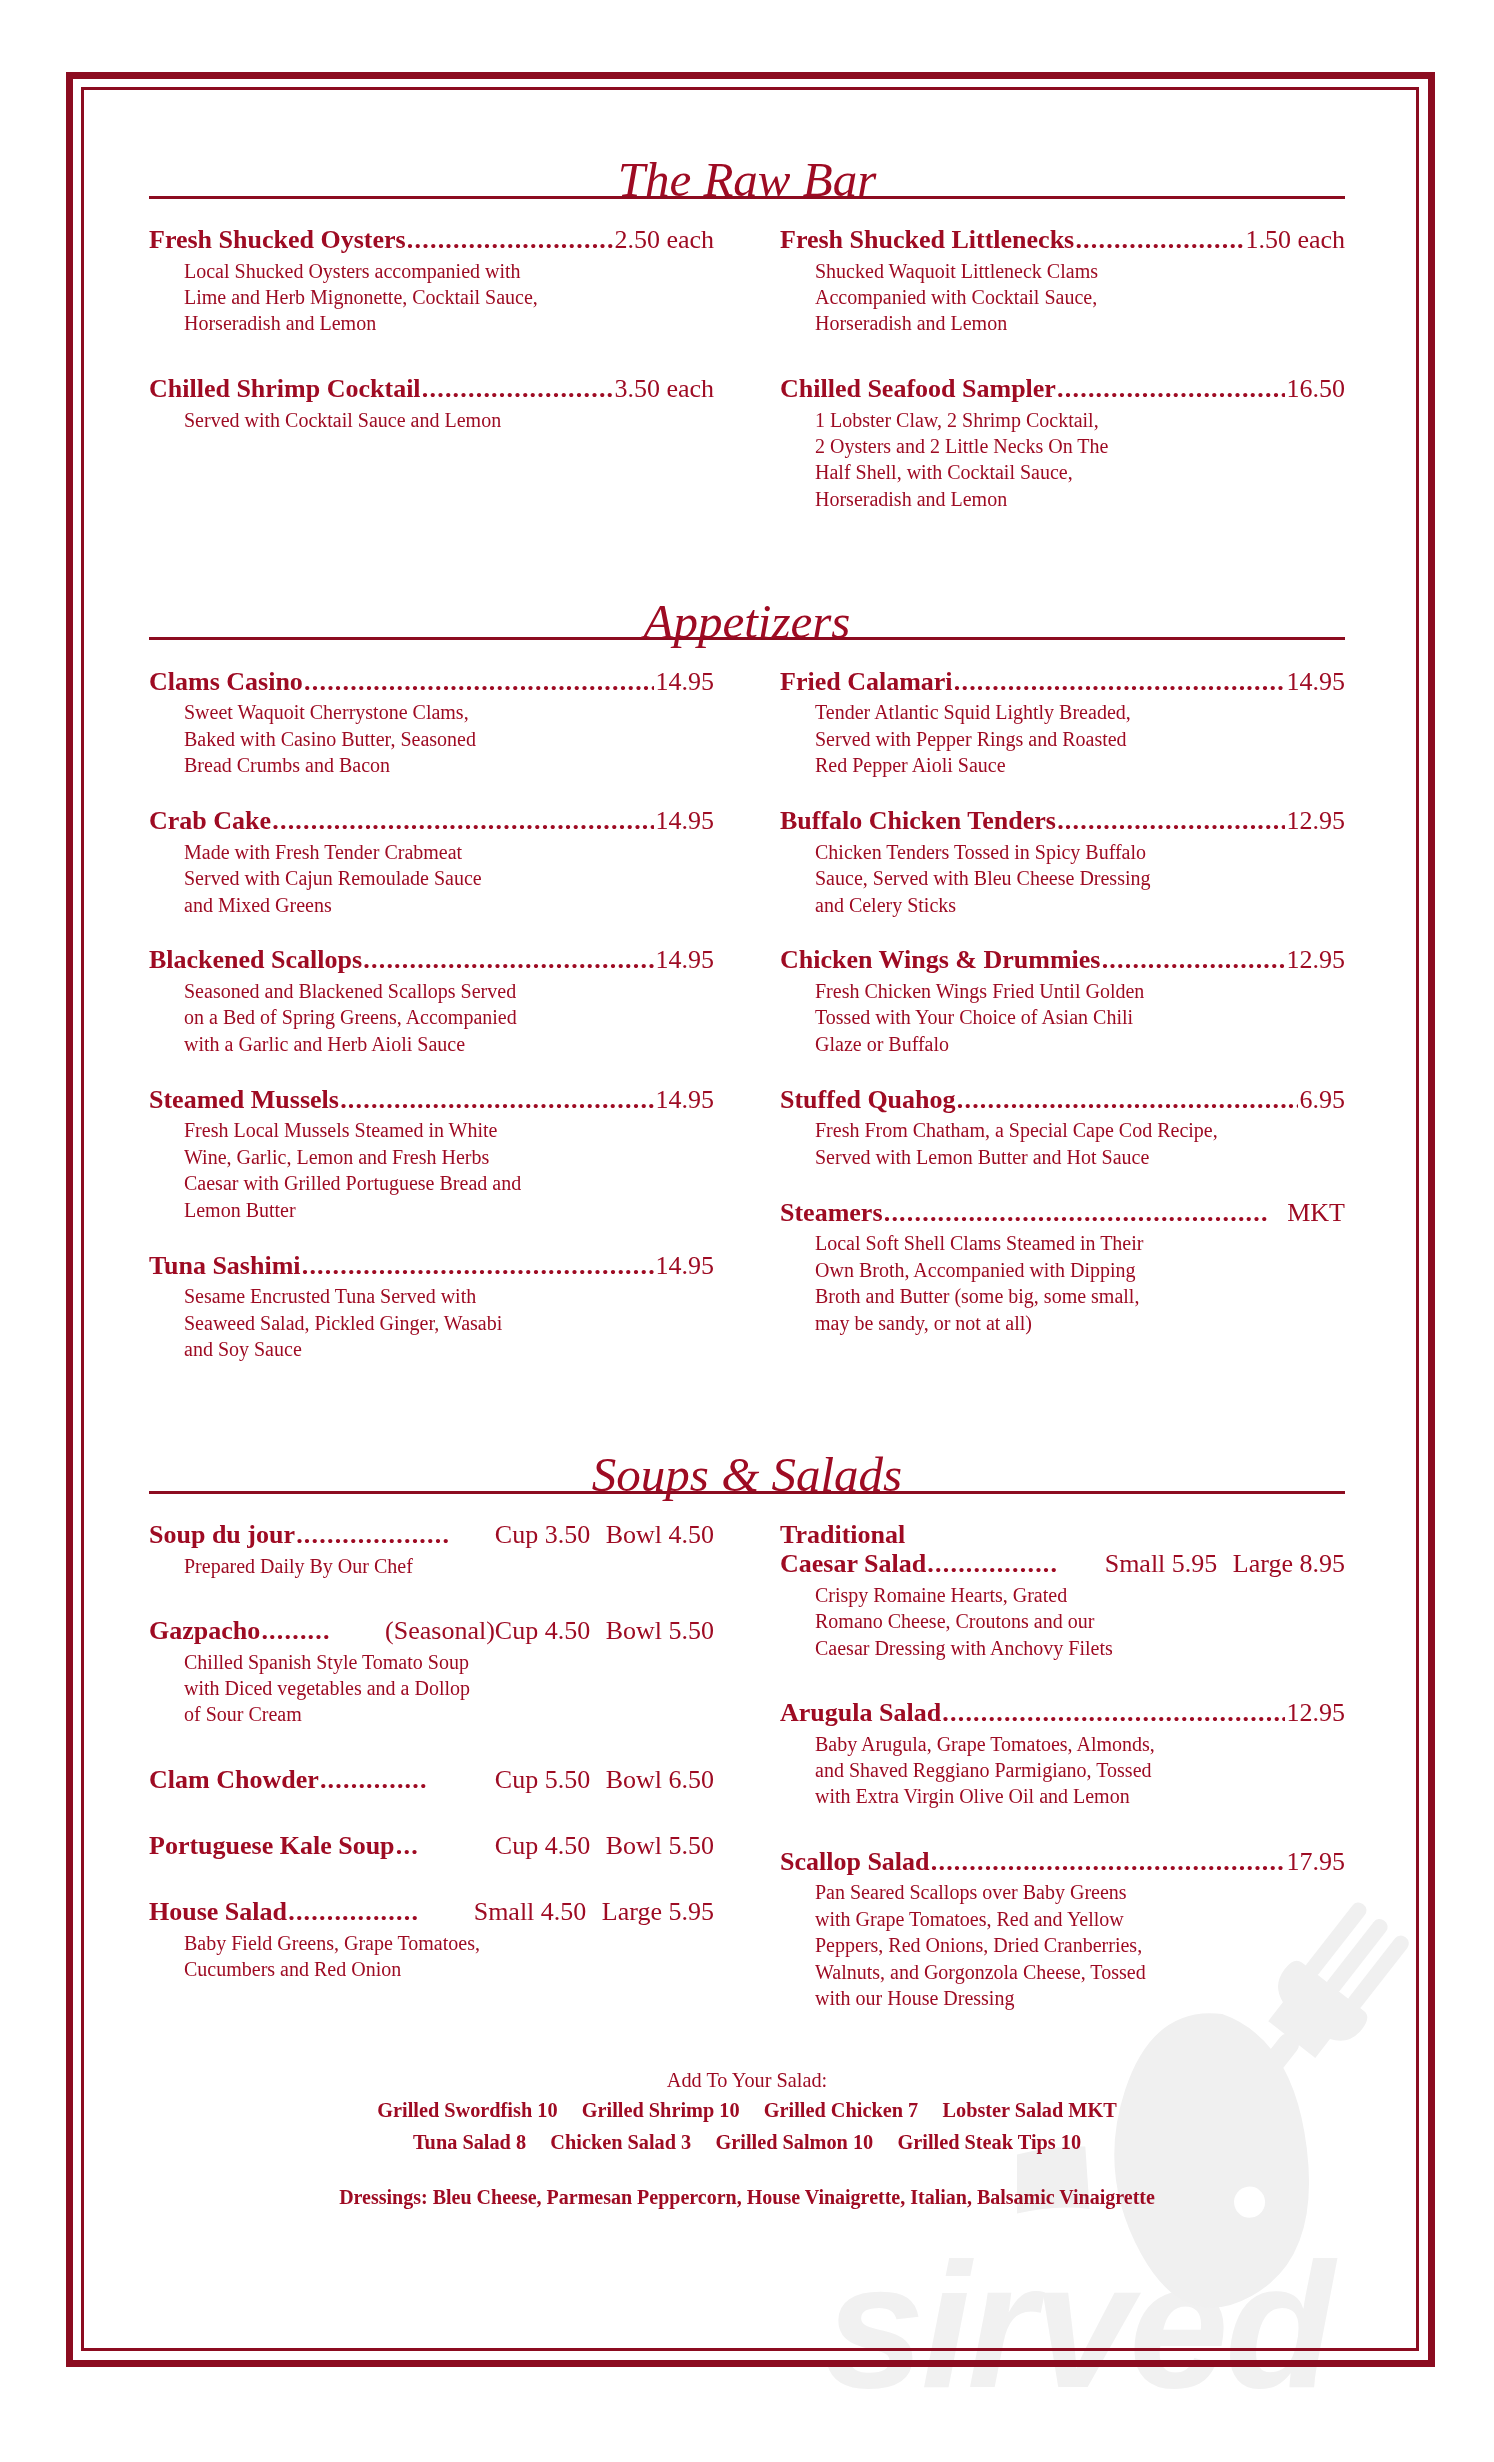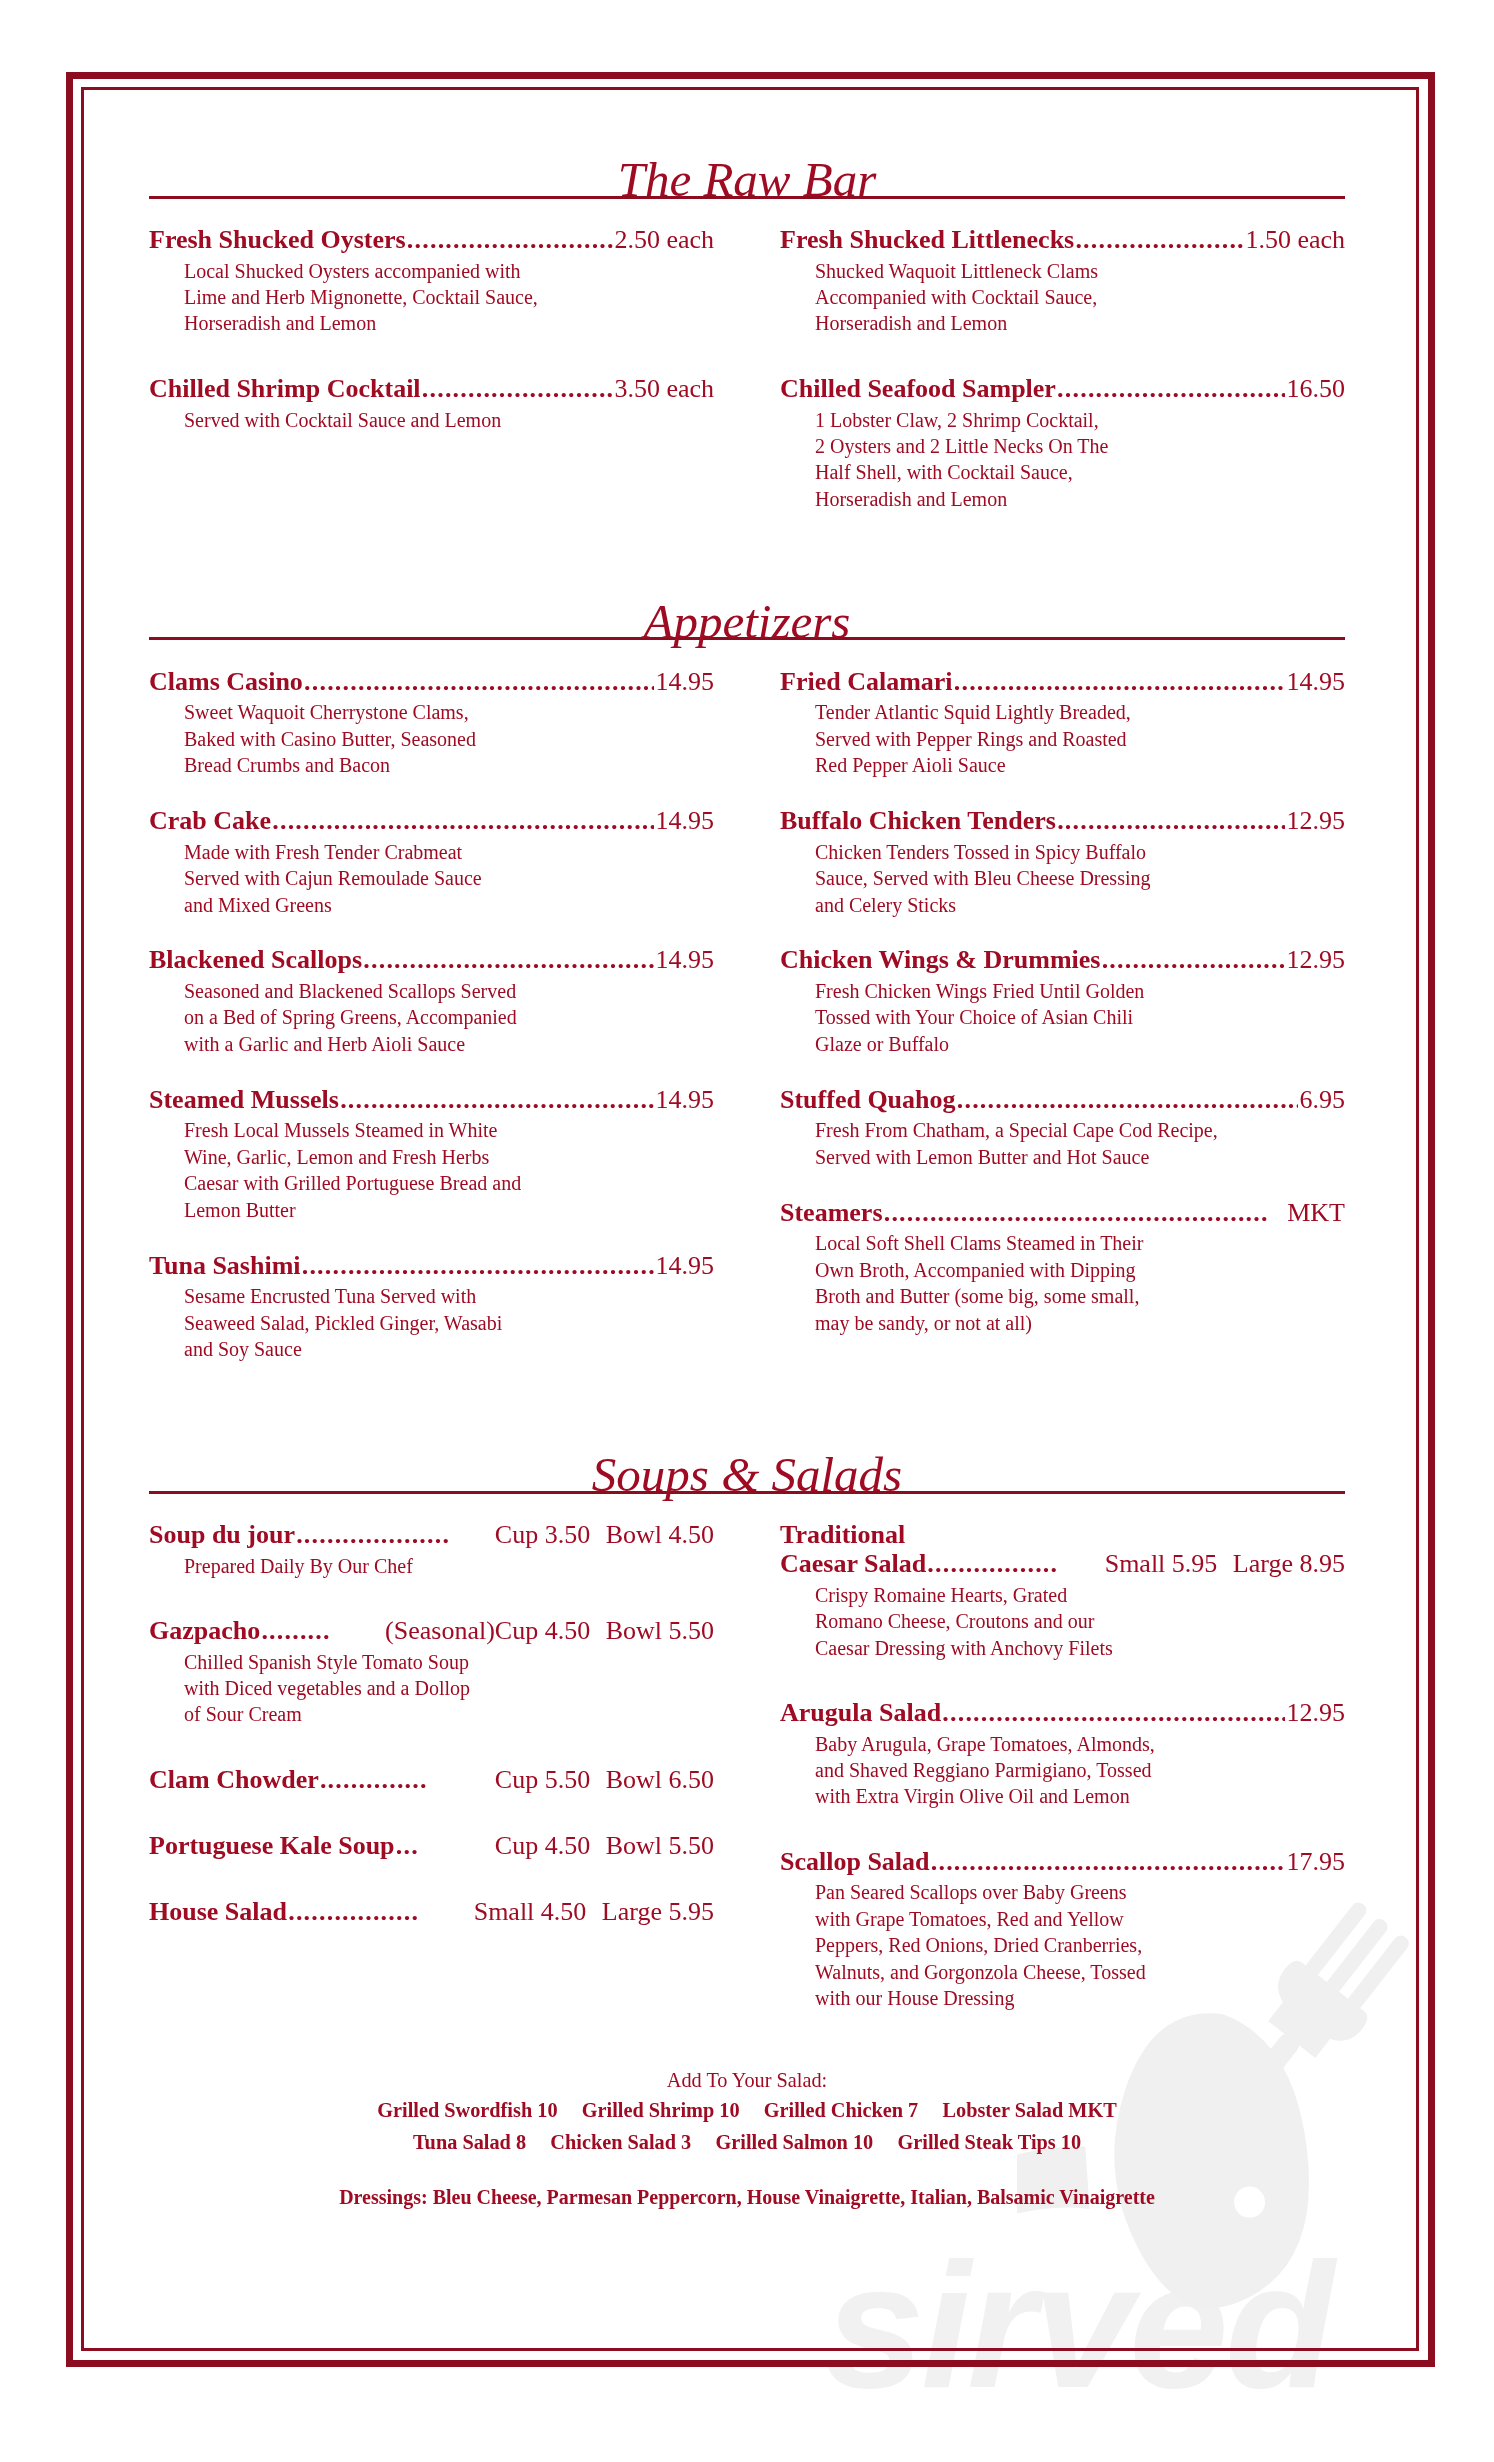--- a/index.html
+++ b/index.html
@@ -499,20 +499,24 @@
 
         <div class="item">
           <div class="item-line">
             <span class="item-name">House Salad</span>
             <span class="leaders"> .................</span>
             <span class="price-pair">
               <span>Small 4.50</span>
               <span>Large 5.95</span>
             </span>
           </div>
+          <div class="item-desc">
+            <div>Baby Field Greens, Grape Tomatoes,</div>
+            <div>Cucumbers and Red Onion</div>
+          </div>
         </div>
       </div>
 
       <div class="col">
         <div class="item gap-lg">
           <div class="item-title-stack">Traditional</div>
           <div class="item-line">
             <span class="item-name">Caesar Salad</span>
             <span class="leaders">.................</span>
             <span class="price-pair">

